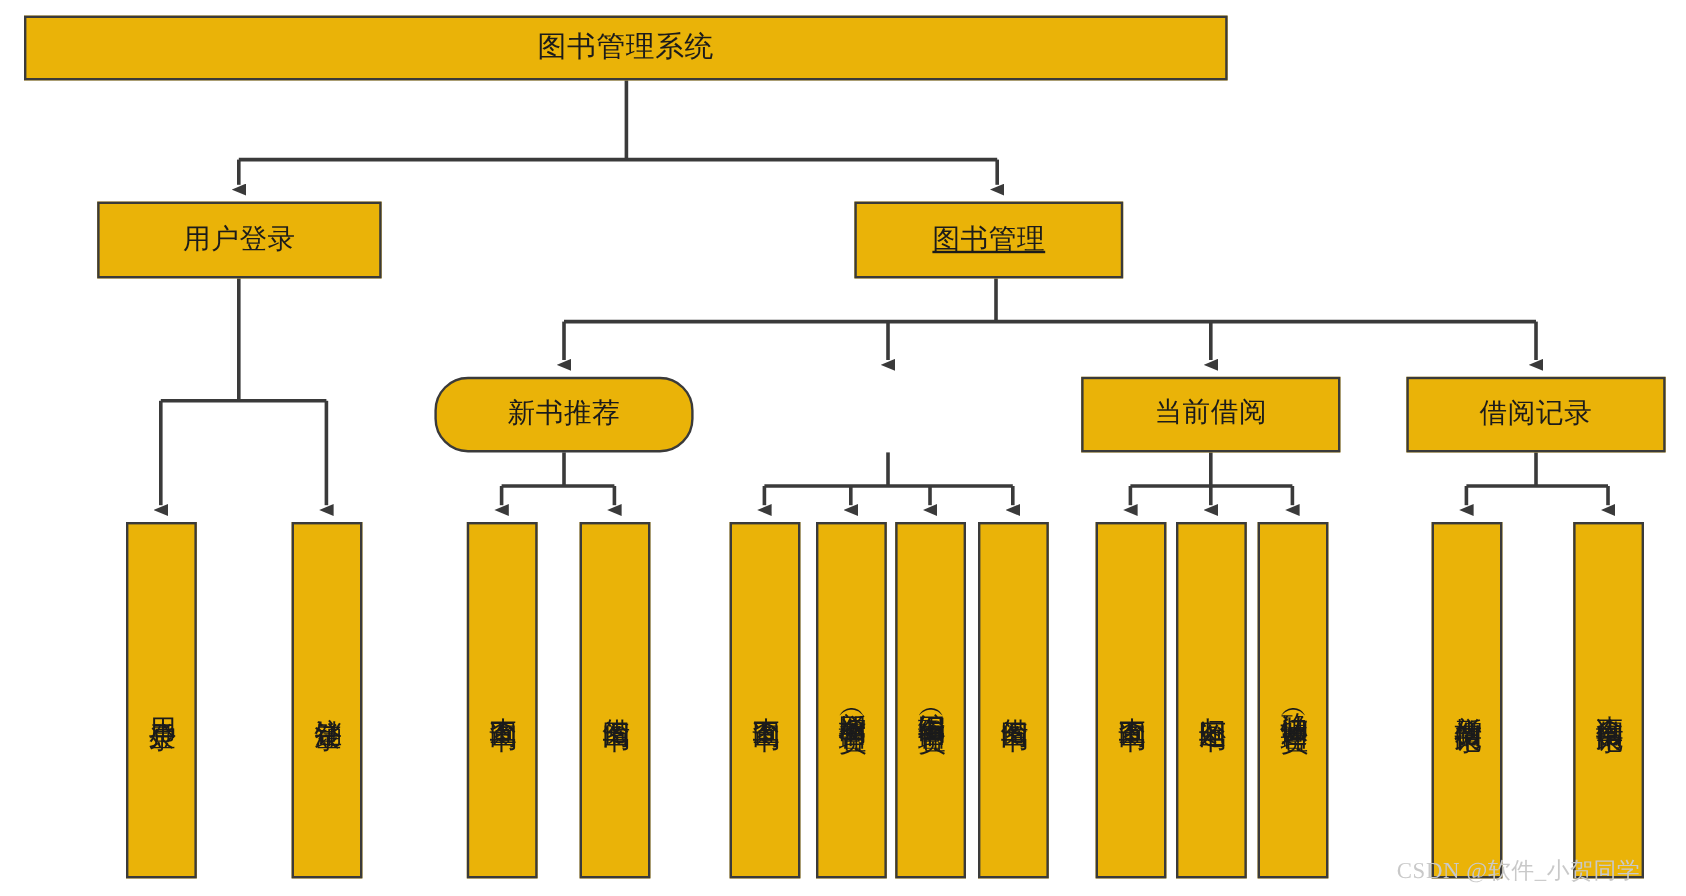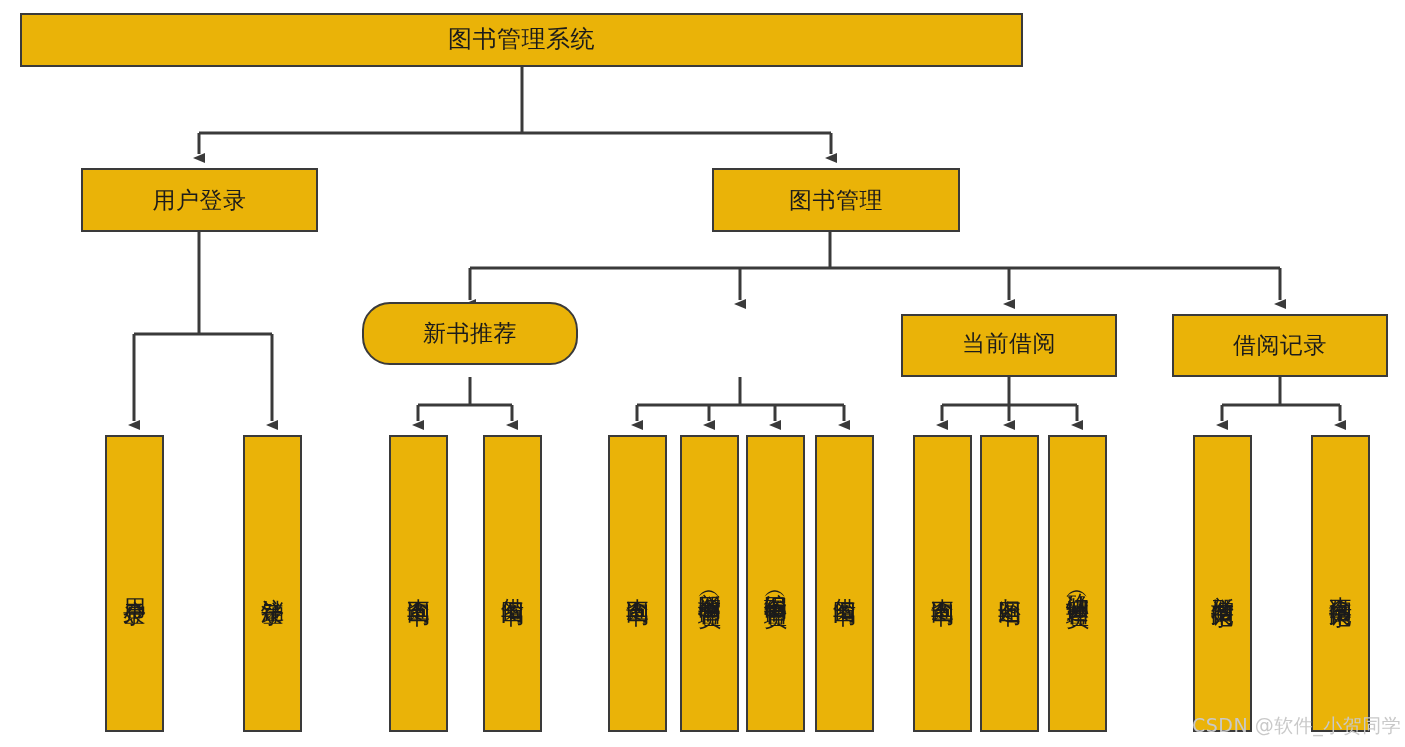--- a/index.html
+++ b/index.html
@@ -122,25 +122,25 @@
     </g>
   </svg>
 
   <div class="node horiz root" style="left:20px; top:13px; width:1003px; height:54px;">
     <span class="label">图书管理系统</span>
   </div>
 
   <div class="node horiz" style="left:81px; top:168px; width:237px; height:64px;">
     <span class="label">用户登录</span>
   </div>
-  <div class="node horiz" style="left:712px; top:168px; width:248px; height:64px;">
+  <div class="node horiz" style="left:712px; top:168px; width:224px; height:64px;text-decoration:underline;">
     <span class="label">图书管理</span>
   </div>
 
-  <div class="node horiz" style="left:362px; top:302px; width:216px; height:63px;border-radius:28px;">
+  <div class="node horiz" style="left:362px; top:314px; width:216px; height:63px;border-radius:28px;">
     <span class="label">新书推荐</span>
   </div>
   <div class="node horiz" style="left:901px; top:314px; width:216px; height:63px;font-family:Liberation Mono, monospace;">
     <span class="label">当前借阅</span>
   </div>
   <div class="node horiz" style="left:1172px; top:314px; width:216px; height:63px;">
     <span class="label">借阅记录</span>
   </div>
 
   <div class="node vert" style="left:105px; top:435px; width:59px; height:297px;">
@@ -180,15 +180,15 @@
     <span class="label">确认归还（管理员）</span>
   </div>
 
   <div class="node vert" style="left:1193px; top:435px; width:59px; height:297px;">
     <span class="label">新增借阅记录</span>
   </div>
   <div class="node vert" style="left:1311px; top:435px; width:59px; height:297px;">
     <span class="label">查询借阅记录</span>
   </div>
 
-  <div class="watermark" style="left:1192px; top:713px;">CSDN @软件_小贺同学</div>
+  <div class="watermark" style="left:1164px; top:713px;font-family:Liberation Serif, serif;">CSDN @软件_小贺同学</div>
 
 </div>
 
 </body></html>

